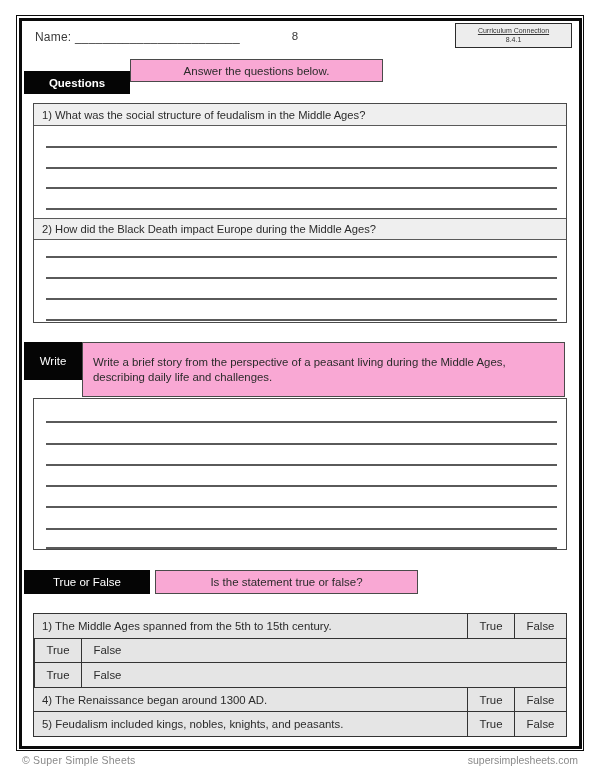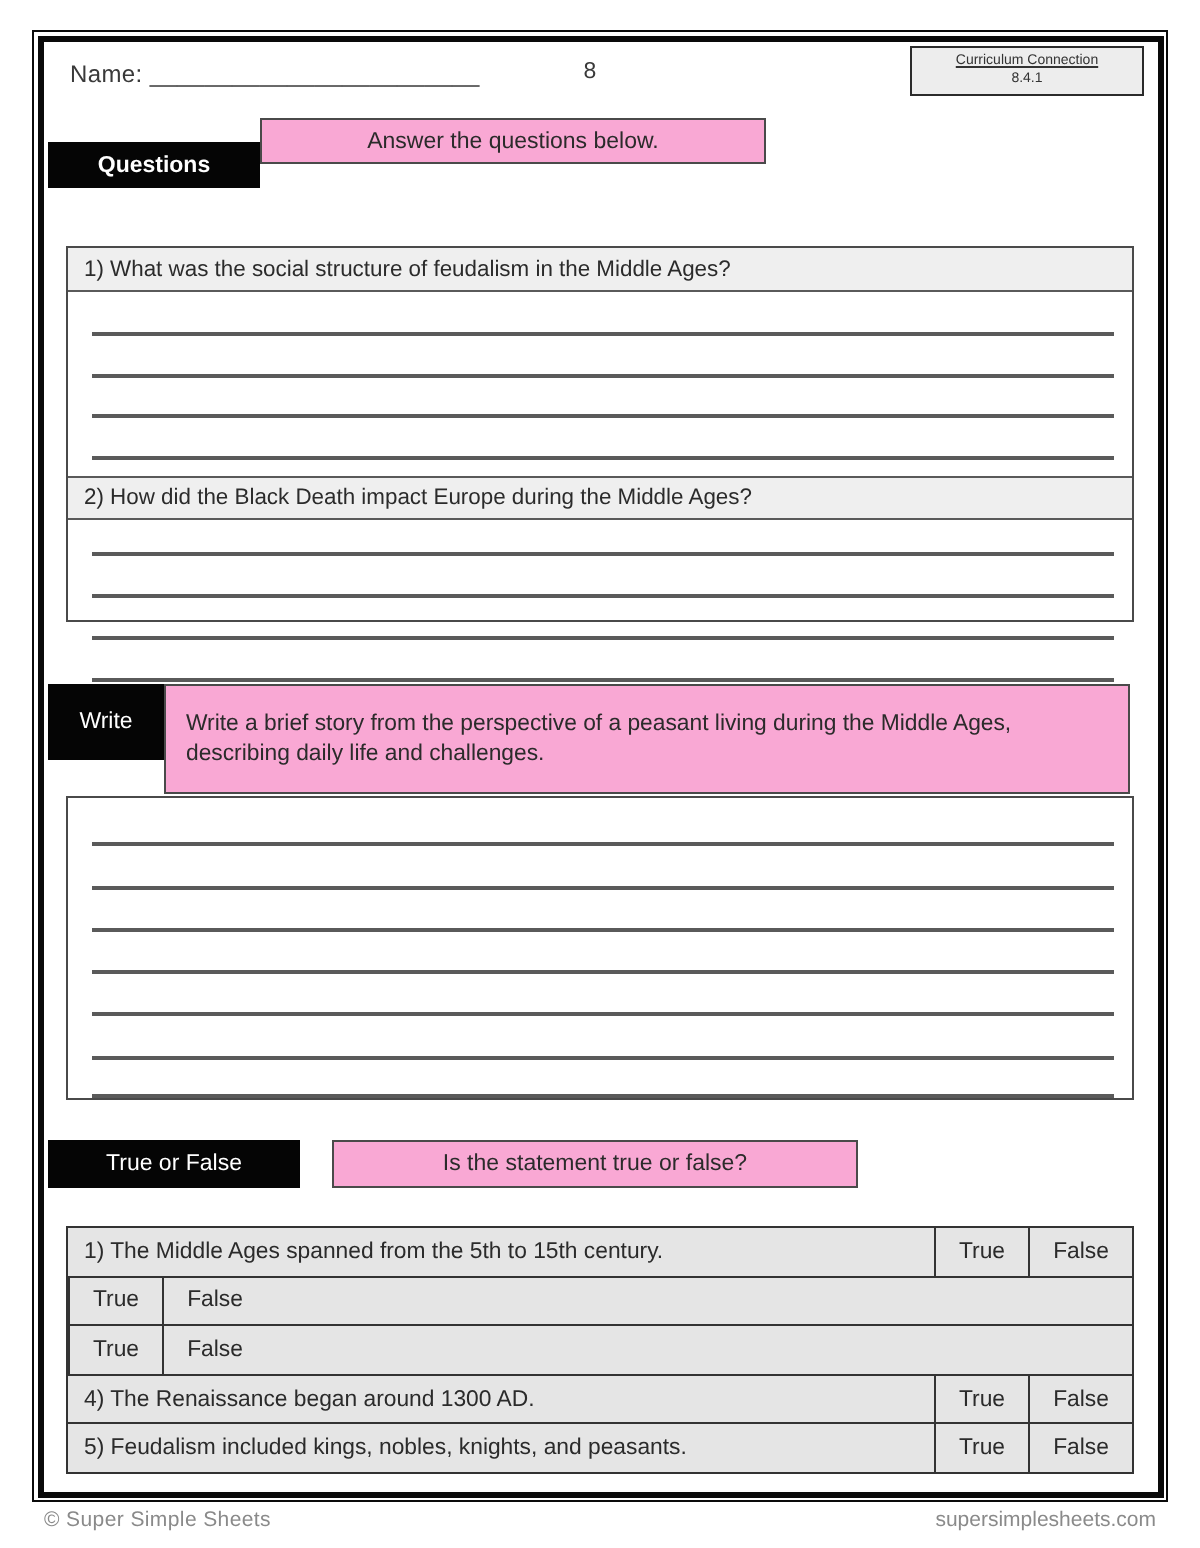--- a/index.html
+++ b/index.html
@@ -22,35 +22,35 @@
   .curriculum-box .c { font-size:7px; color:#333; line-height:9px; }
 
   .black-label { background:#050505; color:#ffffff; font-size:11.5px;
                  display:flex; align-items:center; justify-content:center; }
   .gray-bar { background:#f9a8d4; border:1px solid #4a4a4a; font-size:11.5px; color:#2b2b2b;
               display:flex; align-items:center; justify-content:center; }
 
   .lbl-questions { left:24px; top:71px; width:106px; height:23px;font-weight:bold; }
   .bar-questions { left:130px; top:59px; width:253px; height:23px; }
 
-  .q-box { left:33px; top:103px; width:534px; height:188px; border:1.5px solid #4a4a4a; background:#fff;margin-top:20px; }
+  .q-box { left:33px; top:103px; width:534px; height:220px; border:1.5px solid #4a4a4a; background:#fff; }
   .q-header { position:absolute; left:0; width:100%; height:22px; background:#efefef;
               border-bottom:1.5px solid #5a5a5a; font-size:11.2px; color:#2b2b2b;
               display:flex; align-items:center; padding-left:8px; }
   .q-header.second { border-top:1.5px solid #5a5a5a; }
   .wline { position:absolute; left:12px; right:9px; height:1.5px; background:#5a5a5a; }
 
   .lbl-write { left:24px; top:342px; width:58px; height:38px; }
   .bar-write { left:82px; top:342px; width:483px; height:55px; justify-content:flex-start;
                padding:2px 10px; line-height:15px; font-size:11.4px; text-align:left; }
 
   .write-box { left:33px; top:398px; width:534px; height:152px; border:1.5px solid #4a4a4a; background:#fff; }
 
   .lbl-tf { left:24px; top:570px; width:126px; height:24px; }
-  .bar-tf { left:166px; top:570px; width:263px; height:24px; }
+  .bar-tf { left:155px; top:570px; width:263px; height:24px; }
 
   .tf-table { left:33px; top:613px; width:534px; height:124px; border:1.5px solid #333;
               display:flex; flex-direction:column; background:#e5e5e5; }
   .tf-row { flex:1; display:flex; align-items:stretch; border-top:1px solid #333; }
   .tf-row:first-child { border-top:none; }
   .tf-cell-statement { flex:1; display:flex; align-items:center; padding-left:8px;
                        font-size:11.4px; color:#2b2b2b; }
   .tf-cell-opt { width:47px; border-left:1.2px solid #333; display:flex; align-items:center;
                  justify-content:center; font-size:11.4px; color:#2b2b2b; }
   .tf-cell-opt.false { width:52px;text-align:right; }

